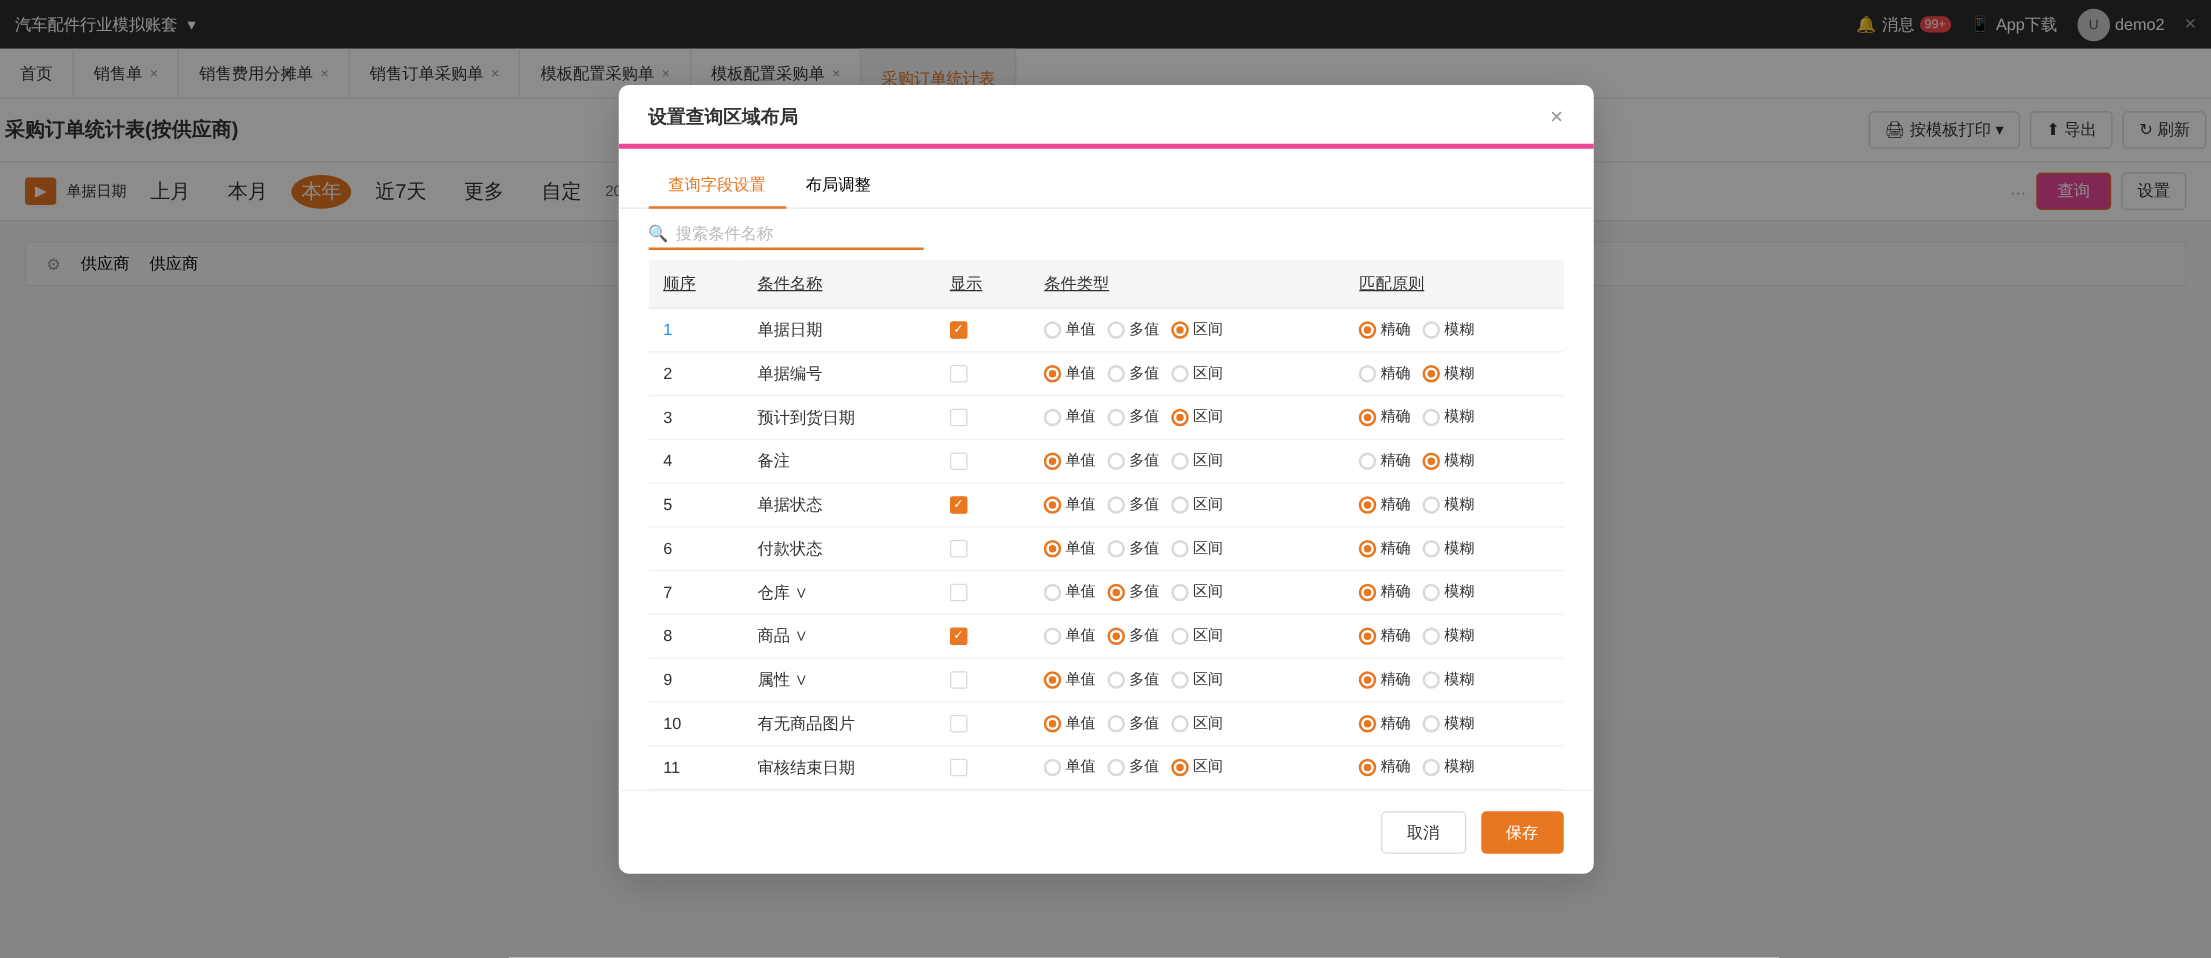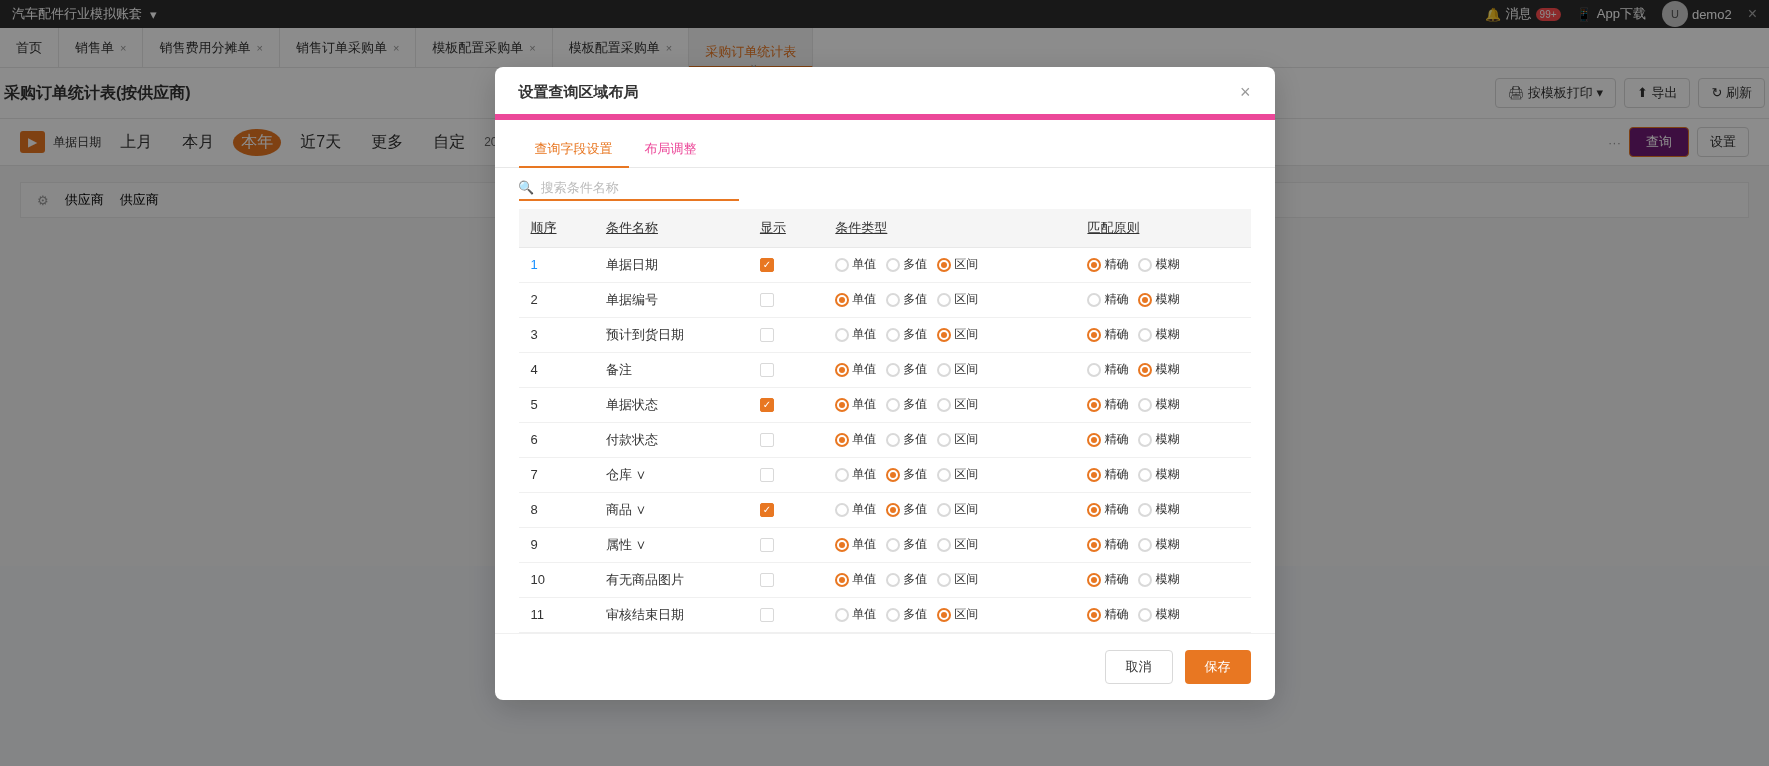--- a/index.html
+++ b/index.html
@@ -1,21 +1,21 @@
 <!DOCTYPE html>
 <html><head>
   <meta charset="utf-8">
   <style>
     * { box-sizing: border-box; margin: 0; padding: 0; }
     body { font-family: "Microsoft YaHei", Arial, sans-serif; font-size: 13px; background: #f0f2f5; overflow: hidden; }
 
     
     .top-bar {
       background: #2d2d2d;
-      height: 28px;
+      height: 39px;
       display: flex;
       align-items: center;
       justify-content: space-between;
       padding: 0 12px;
       color: #fff;
       gap: 41px;
     }
     .top-bar-left { display: flex; align-items: center; gap: 8px; font-size: 13px; }
     .top-bar-right { display: flex; align-items: center; gap: 16px; font-size: 13px; }
     .top-bar-right .notif { display: flex; align-items: center; gap: 4px; cursor: pointer; }
@@ -52,21 +52,21 @@
       background: #fff;
       padding: 10px 4px;
       display: flex;
       align-items: center;
       justify-content: space-between;
       border-bottom: 1px solid #e8e8e8;
     }
     .page-title { font-size: 16px; font-weight: 600; color: #333; }
     .page-actions { display: flex; align-items: center; gap: 8px; }
     .btn { padding: 5px 12px; border-radius: 4px; cursor: pointer; font-size: 13px; border: 1px solid #d9d9d9; background: #fff; color: #333; }
-    .btn-primary { background: #701a75; color: #fff; border-color: #e87722; }
+    .btn-primary { background: #ec4899; color: #fff; border-color: #e87722; }
     .btn-outline { border: 1px solid #d9d9d9; background: #fff; }
 
     
     .filter-bar {
       background: #fff;
       padding: 8px 20px;
       display: flex;
       align-items: center;
       gap: 8px;
       border-bottom: 1px solid #e8e8e8;
@@ -109,37 +109,37 @@
       max-height: 680px;
       display: flex;
       flex-direction: column;
       box-shadow: 0 8px 32px rgba(0,0,0,0.18);
     }
     .modal-header {
       display: flex;
       align-items: center;
       justify-content: space-between;
       padding: 16px 24px 12px;
-      border-bottom: 6px solid #ec4899;
+      border-bottom: 4px solid #ec4899;
     }
     .modal-title { font-size: 15px; font-weight: 600; color: #333; }
     .modal-close { cursor: pointer; font-size: 18px; color: #999; line-height: 1; }
 
     
     .modal-tabs {
       display: flex;
       padding: 12px 24px 0;
       border-bottom: 1px solid #e8e8e8;
       gap: 0;
     }
     .modal-tab {
       padding: 8px 16px;
       font-size: 13px;
       cursor: pointer;
-      color: #ec4899;
+      color: #000000;
       border-bottom: 2px solid transparent;
       margin-bottom: -1px;
     }
     .modal-tab.active { color: #e87722; border-bottom: 2px solid #e87722; font-weight: 500; }
 
     
     .modal-search {
       padding: 12px 24px 8px;
       display: flex;
       align-items: center;

